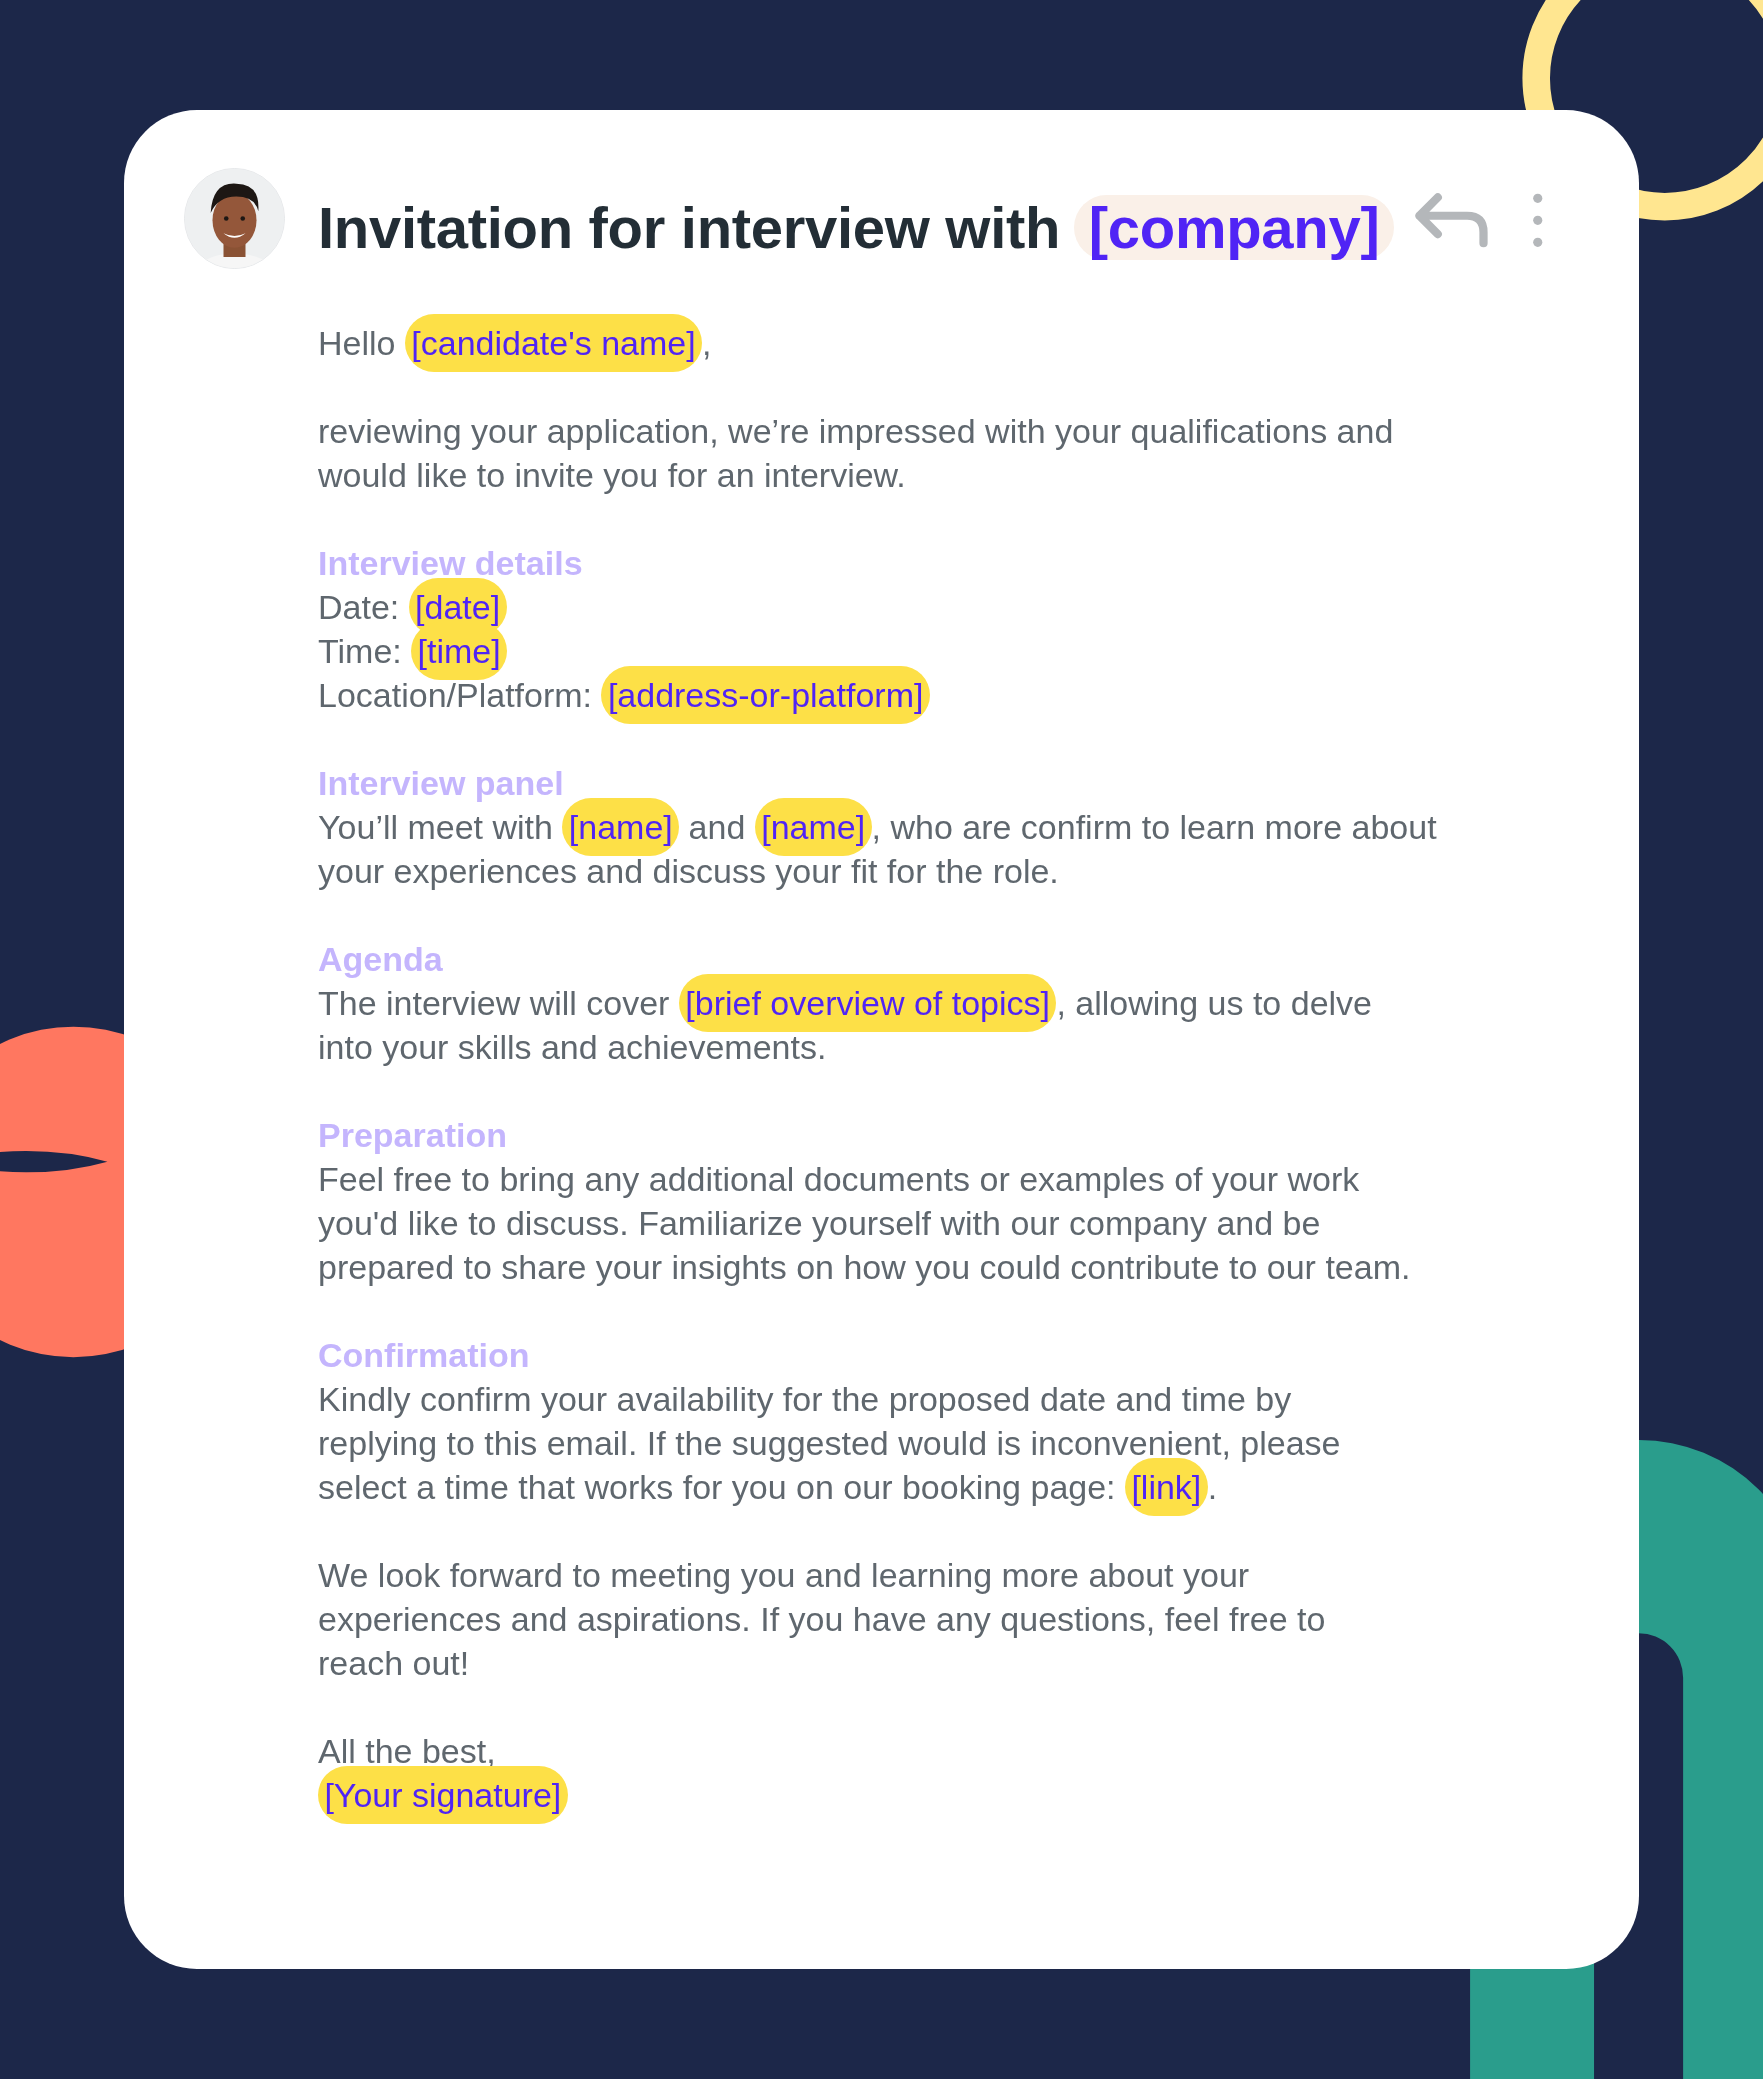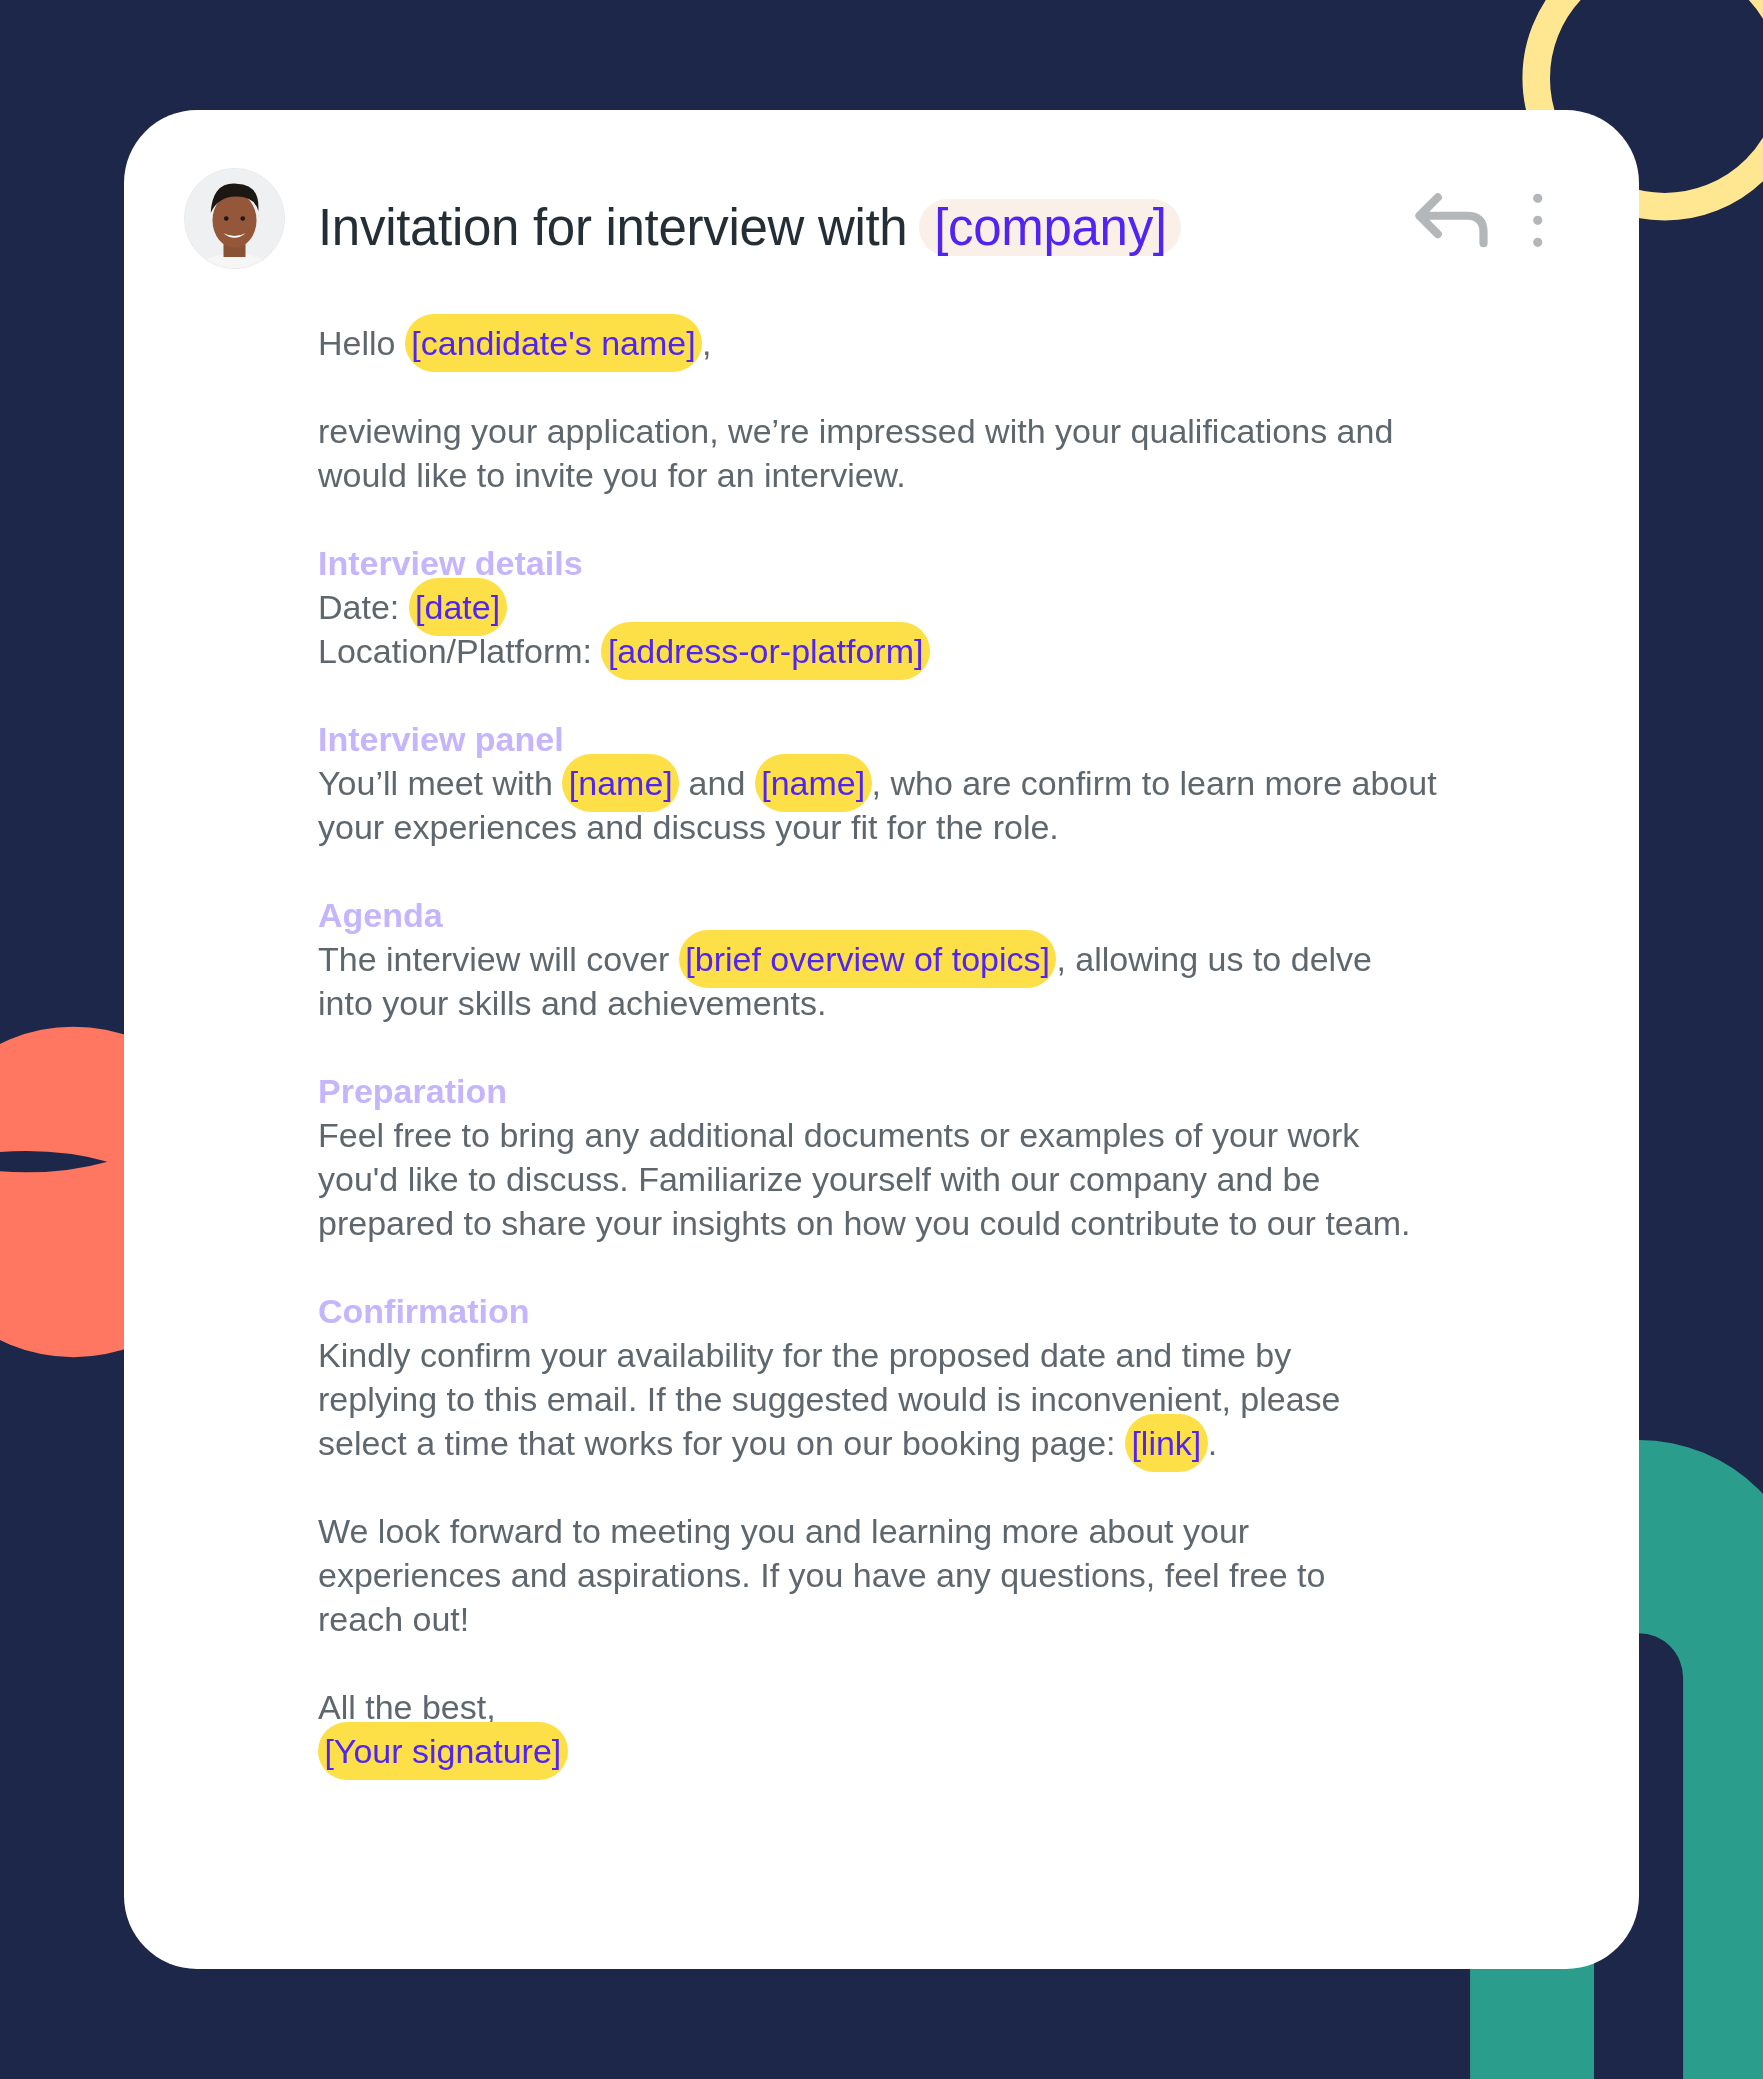--- a/index.html
+++ b/index.html
@@ -2,21 +2,21 @@
 <html style="font-size:14.7px"><head>
 <meta charset="utf-8">
 <style>
   html, body { margin:0; padding:0; }
   body { width:1763px; height:2080px; background:#1c2749; position:relative; overflow:hidden;
          font-family:"Liberation Sans", "DejaVu Sans", sans-serif; }
   .deco { position:absolute; left:0; top:0; }
   .card { position:absolute; left:124px; top:110px; width:1515px; height:1859px; background:#ffffff; border-radius:73px; }
   .avatar { position:absolute; left:184px; top:168px; width:99px; height:99px; border-radius:50%;
             border:1.8px solid #e6e8ea; overflow:hidden; background:#f2f3f4; }
-  .title { position:absolute; left:318px; top:184px; height:88px; line-height:88px; font-size:51px; font-weight:normal;
+  .title { position:absolute; left:318px; top:184px; height:88px; line-height:88px; font-size:58px; font-weight:bold;
            color:#232e36; white-space:nowrap; letter-spacing:-0.3px; }
   .title .ph { color:#5024f5; background:#faf0e8; border-radius:44px; padding:0 14.7px; margin-left:-1.8px; }
   .icon-btn { position:absolute; cursor:pointer; }
   .reply { left:1414px; top:188px; width:75px; height:61px; }
   .more { left:1524px; top:188px; width:27.5px; height:61px; }
   .body-text { position:absolute; left:318px; top:321px; width:1212px; font-size:34px; color:#5f676e; }
   .line { height:44px; line-height:44px; white-space:nowrap; }
   .line.bold { font-weight:bold; color:#c4b5fd; }
   .ph { color:#5024f5; background:#fde047; border-radius:29px; padding:7.3px 6.4px; }
   .line .ph { display:inline-block; line-height:44px; padding:7.3px 6.4px; margin:-7.3px 0; }
@@ -72,20 +72,21 @@
 </div>
 
 <div class="body-text" id="email-body">
     <div class="line"><span>Hello </span><span class="ph">[candidate's name]</span><span>,</span></div>
     <div class="line"></div>
     <div class="line"><span>reviewing your application, we’re impressed with your qualifications and</span></div>
     <div class="line"><span>would like to invite you for an interview.</span></div>
     <div class="line"></div>
     <div class="line bold"><span>Interview details</span></div>
     <div class="line"><span>Date: </span><span class="ph">[date]</span></div>
+    <div class="line"><span>Time: </span><span class="ph">[time]</span></div>
     <div class="line"><span>Location/Platform: </span><span class="ph">[address-or-platform]</span></div>
     <div class="line"></div>
     <div class="line bold"><span>Interview panel</span></div>
     <div class="line"><span>You’ll meet with </span><span class="ph">[name]</span><span> and </span><span class="ph">[name]</span><span>, who are confirm to learn more about</span></div>
     <div class="line"><span>your experiences and discuss your fit for the role.</span></div>
     <div class="line"></div>
     <div class="line bold"><span>Agenda</span></div>
     <div class="line"><span>The interview will cover </span><span class="ph">[brief overview of topics]</span><span>, allowing us to delve</span></div>
     <div class="line"><span>into your skills and achievements.</span></div>
     <div class="line"></div>

